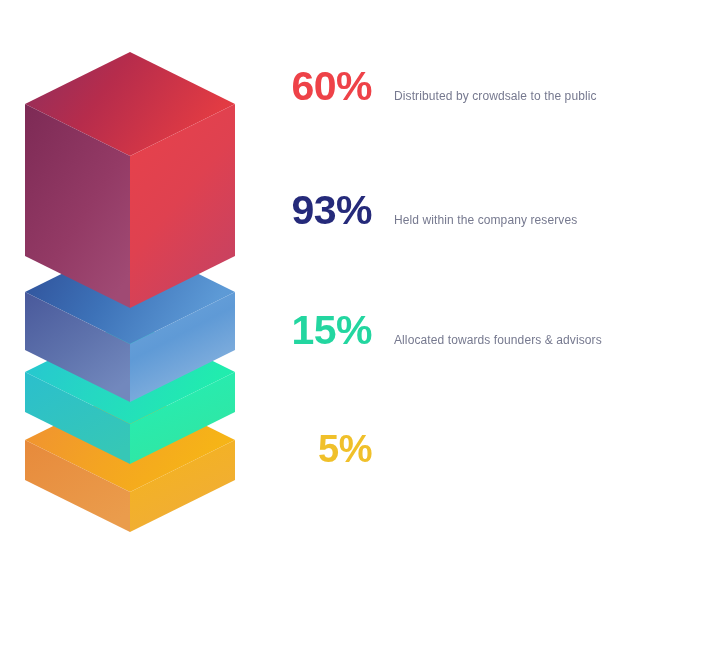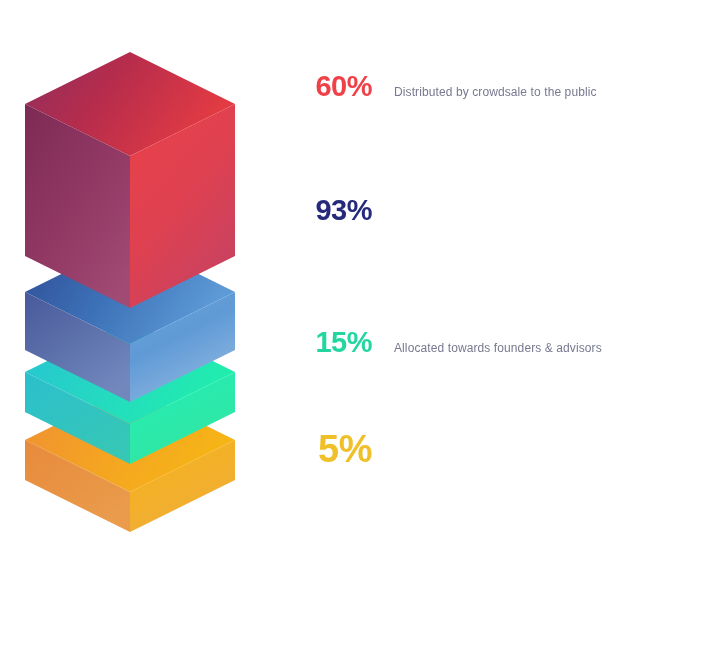--- a/index.html
+++ b/index.html
@@ -50,28 +50,28 @@
   }
   .legend-row {
     position: absolute;
     left: 268px;
     display: flex;
     align-items: baseline;
     white-space: nowrap;
   }
   .legend-row.r0 { top: 62px; }
   .legend-row.r1 { top: 186px; }
-  .legend-row.r2 { top: 306px; margin-top: 12px; }
+  .legend-row.r2 { top: 306px; }
   .legend-row.r3 { top: 425px; }
 
   .pct {
     display: inline-block;
     width: 104px;
     text-align: right;
-    font-size: 29px;
+    font-size: 41px;
     font-weight: bold;
     letter-spacing: -0.5px;
     line-height: 48px;
   }
   .legend-row.r3 .pct { font-size: 38px; }
 
   .desc {
     display: inline-block;
     margin-left: 22px;
     font-size: 12px;
@@ -182,20 +182,21 @@
 
   <div class="legend">
 
     <div class="legend-row r0">
       <span class="pct" style="color:#ee4248">60%</span>
       <span class="desc">Distributed by crowdsale to the public</span>
     </div>
 
     <div class="legend-row r1">
       <span class="pct" style="color:#252a7a">93%</span>
+      <span class="desc">Held within the company reserves</span>
     </div>
 
     <div class="legend-row r2">
       <span class="pct" style="color:#23d6a0">15%</span>
       <span class="desc">Allocated towards founders &amp; advisors</span>
     </div>
 
     <div class="legend-row r3">
       <span class="pct" style="color:#f0c02a">5%</span>
     </div>

